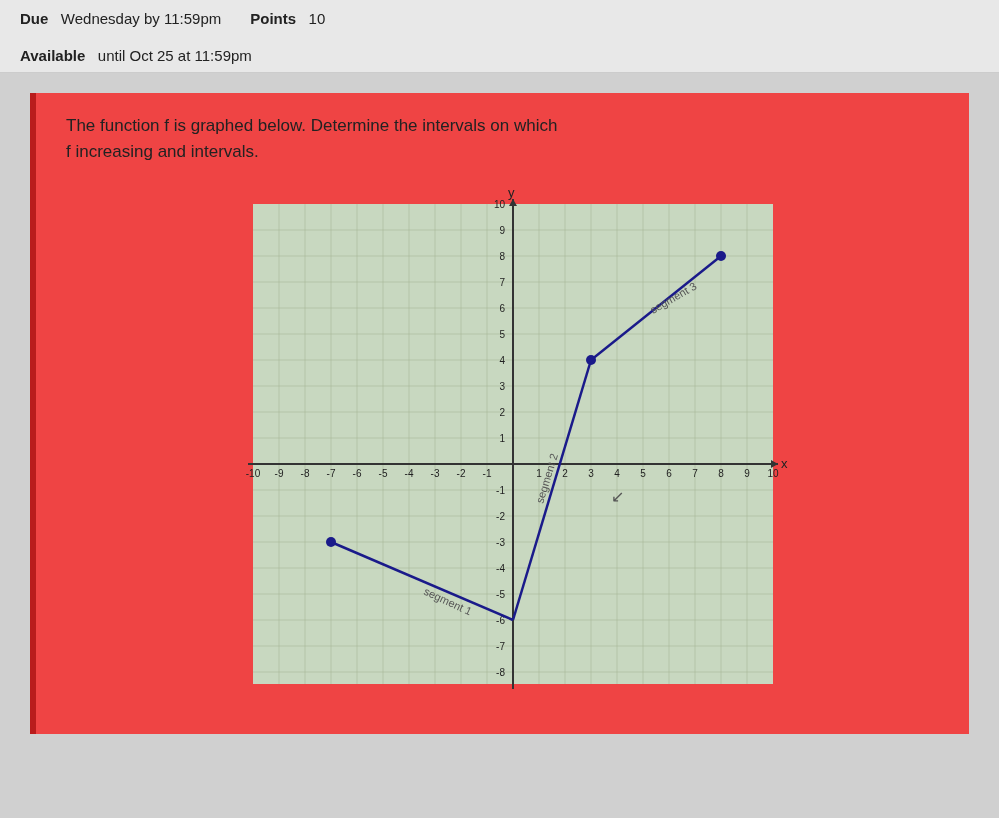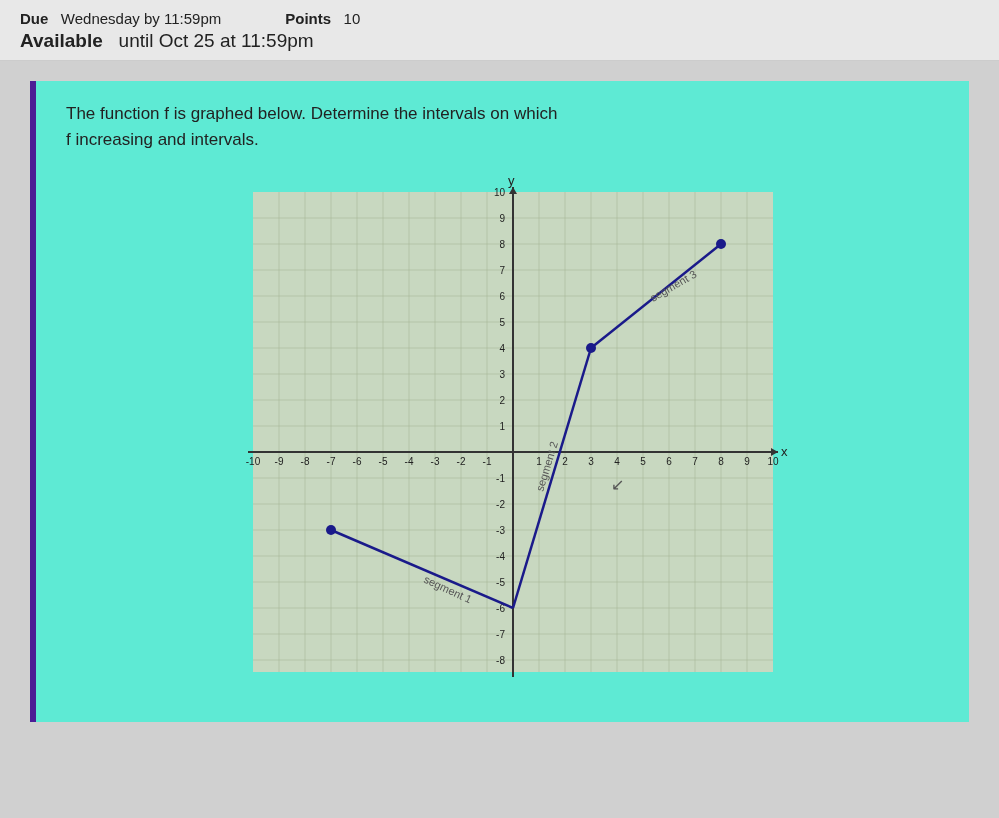--- a/index.html
+++ b/index.html
@@ -9,41 +9,41 @@
       width: 999px;
       min-height: 818px;
     }
     .header-bar {
       background: #e8e8e8;
       padding: 10px 20px 8px 20px;
       border-bottom: 1px solid #ccc;
     }
     .header-row1 {
       display: flex;
-      gap: 64px;
+      gap: 29px;
       align-items: baseline;
       font-size: 15px;
       color: #222;
     }
     .header-label {
       font-weight: bold;
     }
     .header-value {
       font-weight: normal;
     }
     .header-row2 {
-      font-size: 19px;
+      font-size: 15px;
       color: #222;
-      margin-top: 3px;
+      margin-top: 20px;
     }
     .content-area {
-      background: #5eead4;
+      background: #ef4444;
       margin: 20px 30px;
       padding: 20px 30px 30px 30px;
-      border-left: 6px solid #4c1d95;
+      border-left: 6px solid #b91c1c;
     }
     .question-text {
       font-size: 17px;
       color: #222;
       margin-bottom: 20px;
       line-height: 1.5;
     }
     .graph-container {
       display: flex;
       justify-content: center;

